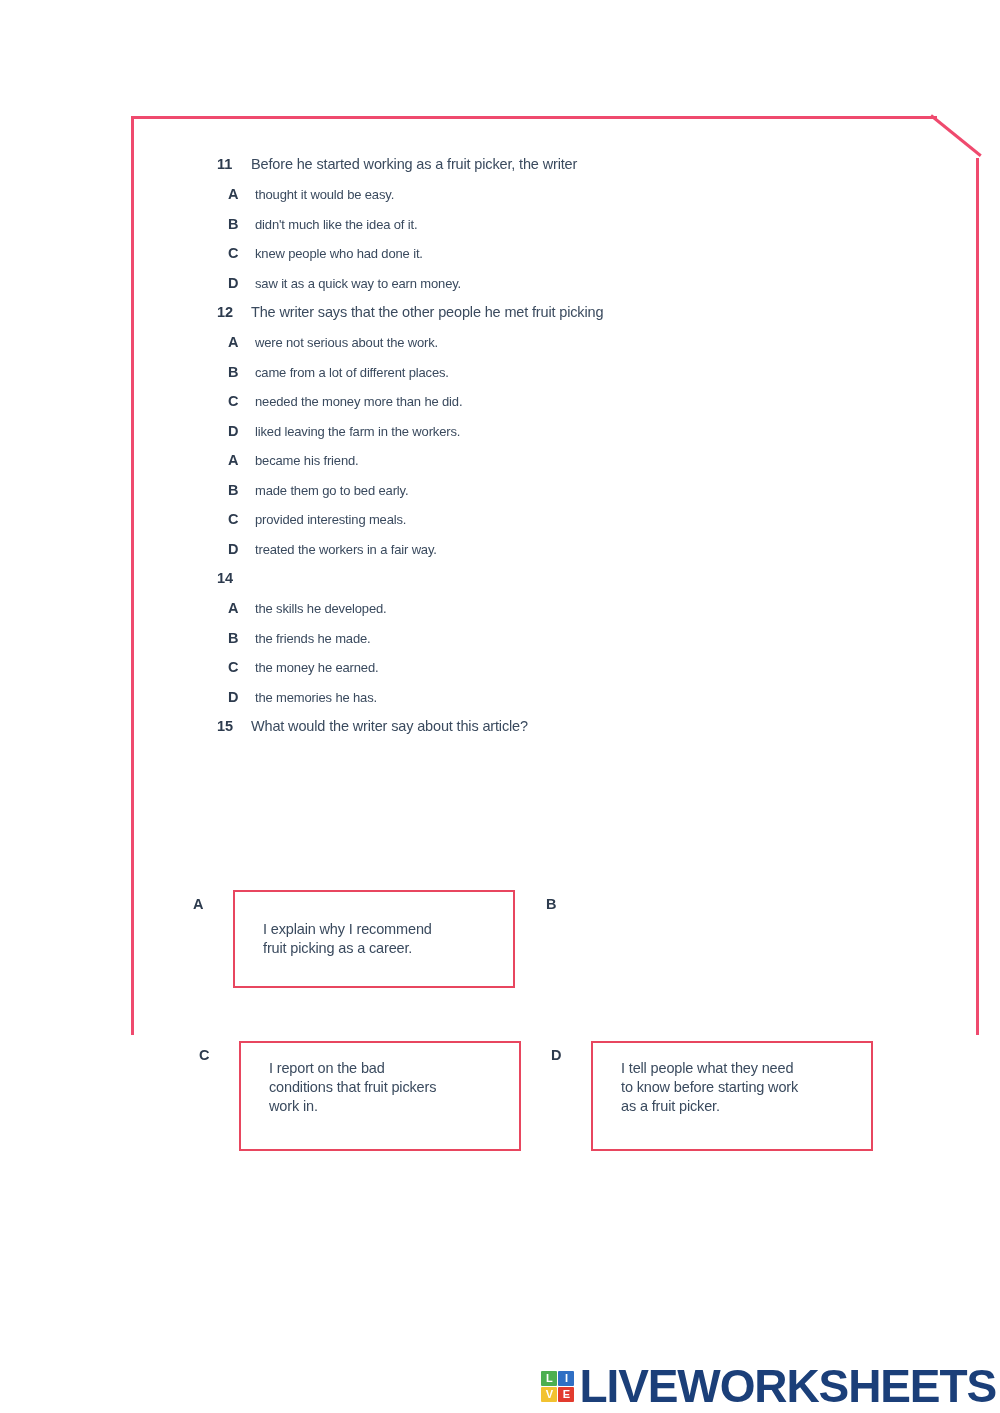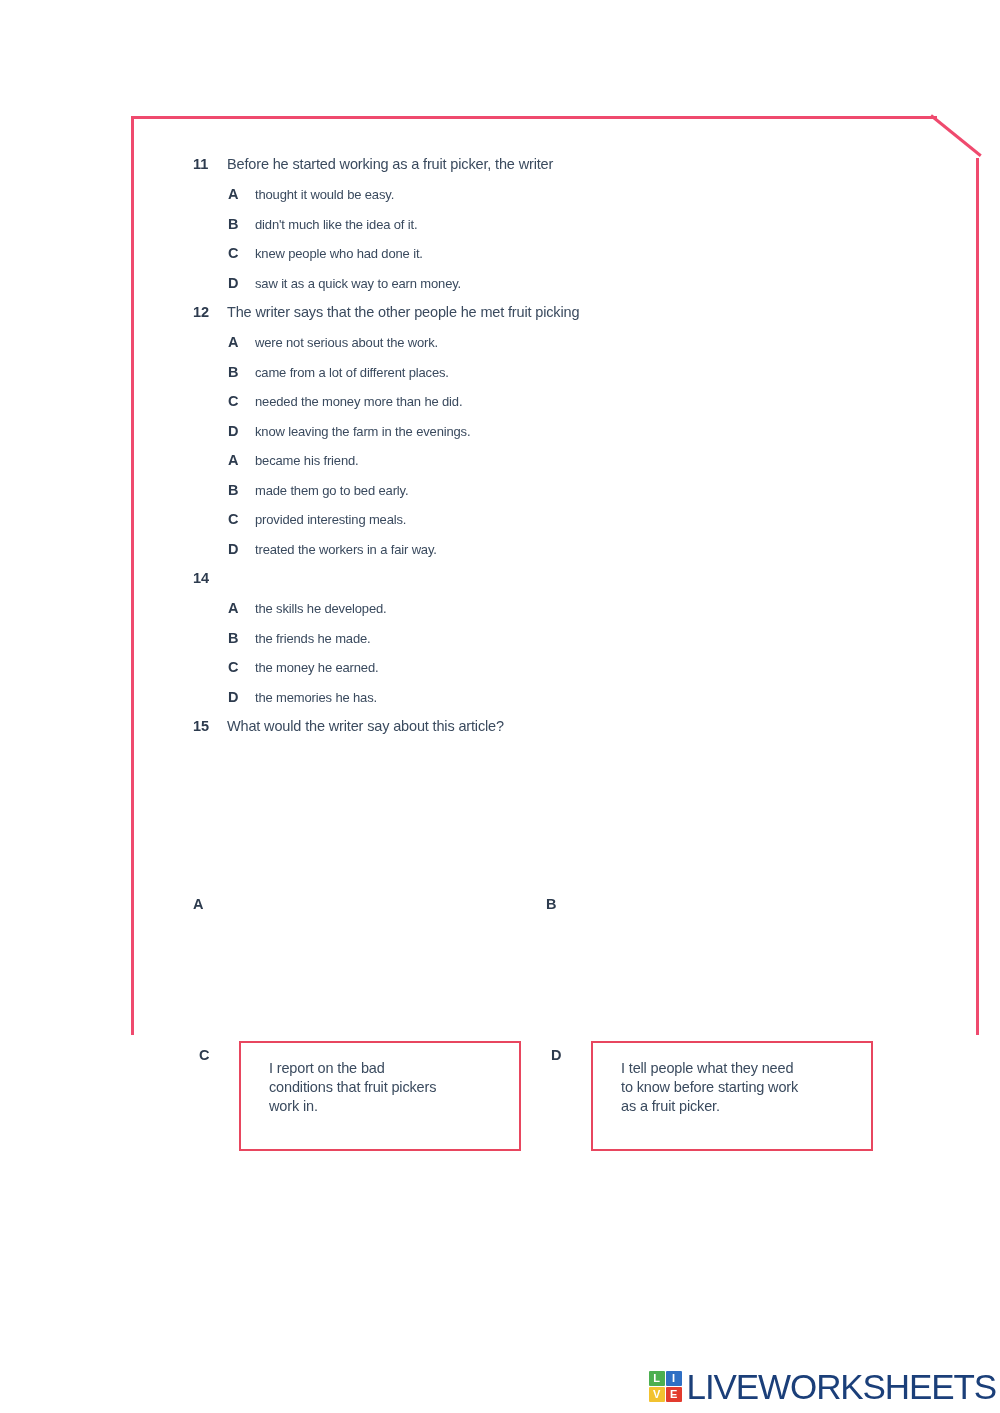--- a/index.html
+++ b/index.html
@@ -51,20 +51,21 @@
   }
   .question-block {
     position: relative;
     margin: 0;
   }
   .question-line {
     display: flex;
     align-items: baseline;
     padding: 0 0 0 62px;
     height: 30px;
+    margin-left: 24px;
   }
   .q-number {
     width: 34px;
     flex: 0 0 34px;
     font-weight: bold;
     font-size: 14.5px;
     color: #2d3b4e;
     letter-spacing: -0.1px;
   }
   .q-text {
@@ -159,22 +160,22 @@
     align-items: center;
     justify-content: center;
     color: #ffffff;
     font-weight: bold;
     font-size: 11px;
     font-family: "Liberation Sans", sans-serif;
     line-height: 1;
     border-radius: 1px;
   }
   #lw-wordmark {
-    font-size: 35px;
-    font-weight: normal;
+    font-size: 46px;
+    font-weight: bold;
     color: #1b3f79;
     letter-spacing: -1.1px;
     font-family: "Liberation Sans", sans-serif;
     line-height: 1;
   }
 </style>
 </head>
 <body>
 
 <div id="worksheet-frame">
@@ -218,21 +219,21 @@
         <div class="option-line">
           <span class="opt-letter">B</span>
           <span class="opt-text">came from a lot of different places.</span>
         </div>
         <div class="option-line">
           <span class="opt-letter">C</span>
           <span class="opt-text">needed the money more than he did.</span>
         </div>
         <div class="option-line">
           <span class="opt-letter">D</span>
-          <span class="opt-text">know leaving the farm in the evenings.</span>
+          <span class="opt-text">liked leaving the farm in the workers.</span>
         </div>
       </div>
       <div class="question-block">
         <div class="option-line">
           <span class="opt-letter">A</span>
           <span class="opt-text">became his friend.</span>
         </div>
         <div class="option-line">
           <span class="opt-letter">B</span>
           <span class="opt-text">made them go to bed early.</span>
@@ -272,20 +273,22 @@
           <span class="q-number">15</span>
           <span class="q-text">What would the writer say about this article?</span>
         </div>
       </div>
     </div>
 
   <div id="q15-cards">
       <div class="card-row row-ab">
         <div class="choice-cell cell-a">
           <span class="card-letter">A</span>
+          <div class="choice-card"><span class="card-text">I explain why I recommend
+fruit picking as a career.</span></div>
         </div>
         <div class="choice-cell cell-b">
           <span class="card-letter">B</span>
         </div>
       </div>
       <div class="card-row row-cd">
         <div class="choice-cell cell-c">
           <span class="card-letter">C</span>
           <div class="choice-card tall"><span class="card-text">I report on the bad
 conditions that fruit pickers

